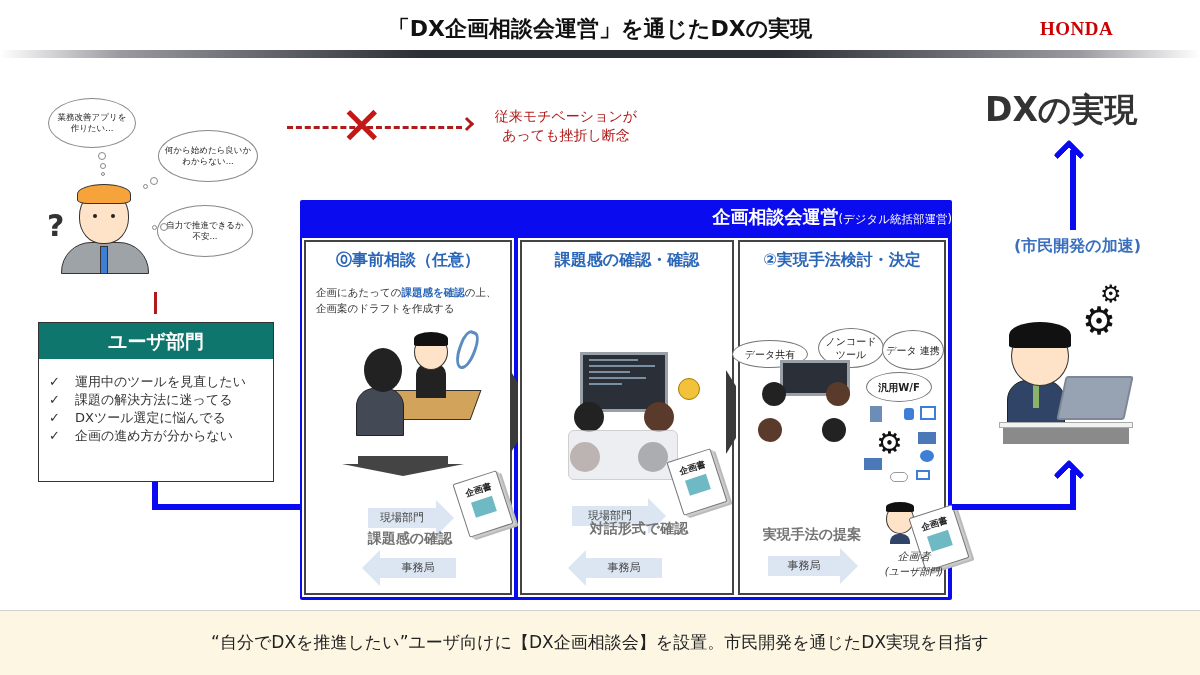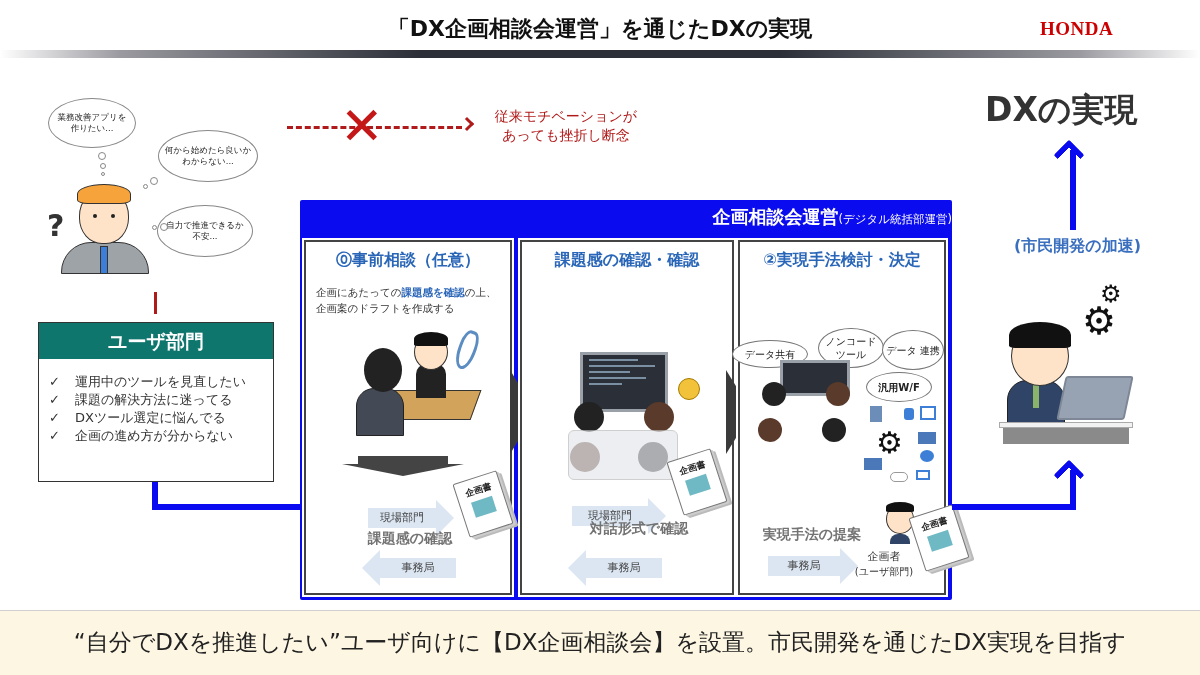--- a/index.html
+++ b/index.html
@@ -60,21 +60,21 @@
 
   
   .blue { background: #0a0af0; }
 
   
   .dx-goal { left: 985px; top: 88px; font-size: 33px; font-weight: bold; color: #333; }
   .impl-title { left: 965px; top: 235px; width: 225px; text-align: center; font-size: 16px; font-weight: bold; color: #3a6fbf; line-height: 1.35; }
   .gear { color: #111; font-size: 32px; line-height: 1; }
 
   
-  .footer { left: 0; top: 610px; width: 1200px; height: 65px; background: #fdf6e3; border-top: 1.5px solid #d0d0d0; text-align: center; font-size: 23px; line-height: 62px; color: #222; }
+  .footer { left: 0; top: 610px; width: 1200px; height: 65px; background: #fdf6e3; border-top: 1.5px solid #d0d0d0; text-align: center; font-size: 17px; line-height: 62px; color: #222; }
 </style>
 </head>
 <body>
 
 <div class="abs title">「DX企画相談会運営」を通じたDXの実現</div>
 <div class="abs logo">HONDA</div>
 <div class="abs title-bar"></div>
 
 <div class="abs bubble" style="left:48px;top:98px;width:88px;height:50px;">
   <div>
@@ -236,21 +236,21 @@
   <div class="abs" style="left:124px;top:216px;width:18px;height:12px;background:#4a78b8;"></div>
 
   <div class="abs flow-main" style="left:10px;top:284px;width:124px;">実現手法の提案</div>
   <div class="abs flow-arrow-r" style="left:28px;top:314px;width:72px;">事務局</div>
   <div class="abs flow-tip-r" style="left:100px;top:306px;"></div>
 
   <div class="abs person-head" style="left:146px;top:262px;width:28px;height:30px;border-radius:50%;"></div>
   <div class="abs" style="left:146px;top:260px;width:28px;height:10px;background:#111;border-radius:50% 50% 10% 10%;"></div>
   <div class="abs" style="left:150px;top:292px;width:20px;height:10px;background:#2f4467;border-radius:8px 8px 0 0;"></div>
   <div class="abs doc" style="left:176px;top:268px;"><span>企画書</span><div class="img"></div></div>
-  <div class="abs" style="left:106px;top:308px;width:76px;text-align:center;font-size:11px;color:#333;line-height:1.35;">
+  <div class="abs" style="left:136px;top:308px;width:76px;text-align:center;font-size:11px;color:#333;line-height:1.35;font-style:italic;">
     <div>企画者</div>
     <div style="font-size:10px;">(ユーザ部門)</div>
   </div>
 </div>
 
 <div class="abs blue" style="left:952px;top:504px;width:124px;height:6px;"></div>
 <div class="abs blue" style="left:1070px;top:470px;width:6px;height:40px;"></div>
 <div class="abs" style="left:1058px;top:464px;width:22px;height:22px;border-top:6px solid #0a0af0;border-left:6px solid #0a0af0;transform:rotate(45deg);border-radius:2px;"></div>
 
 <div class="abs dx-goal">DXの実現</div>

